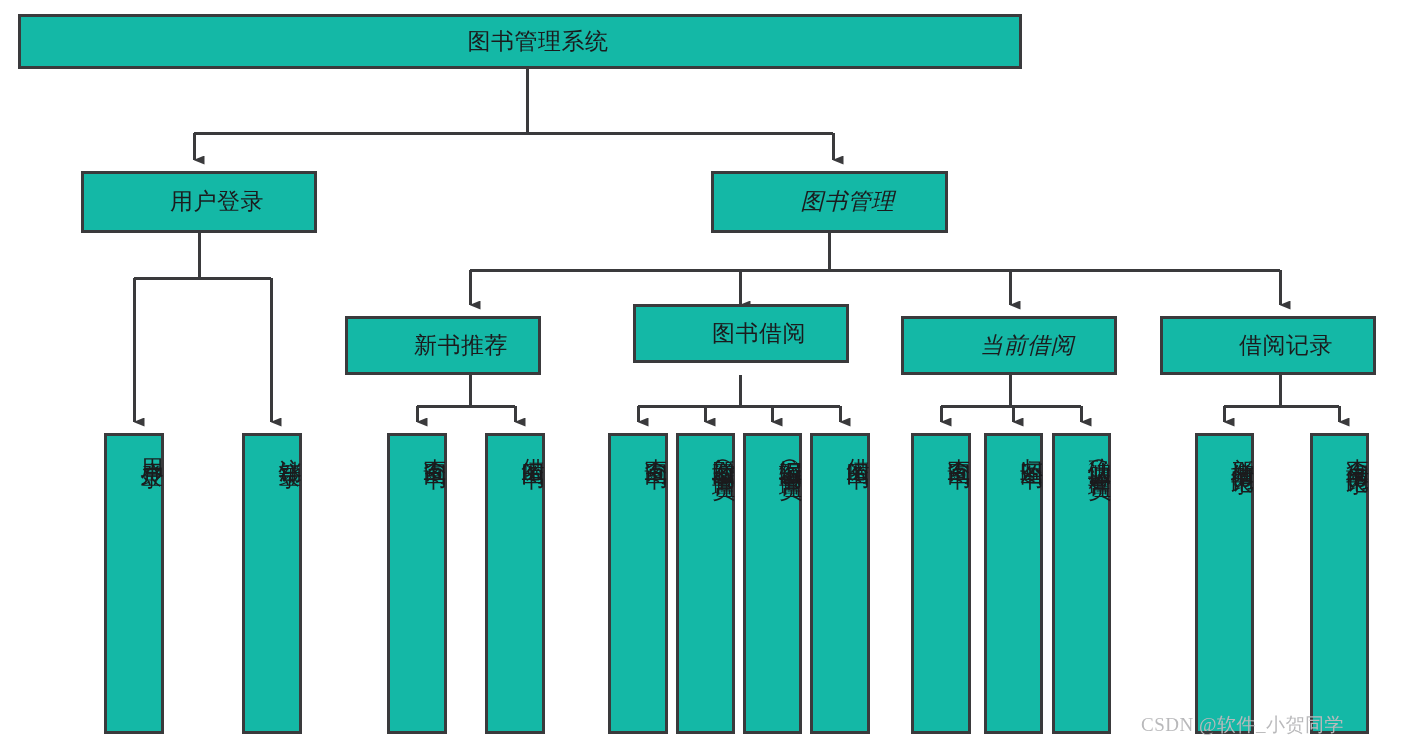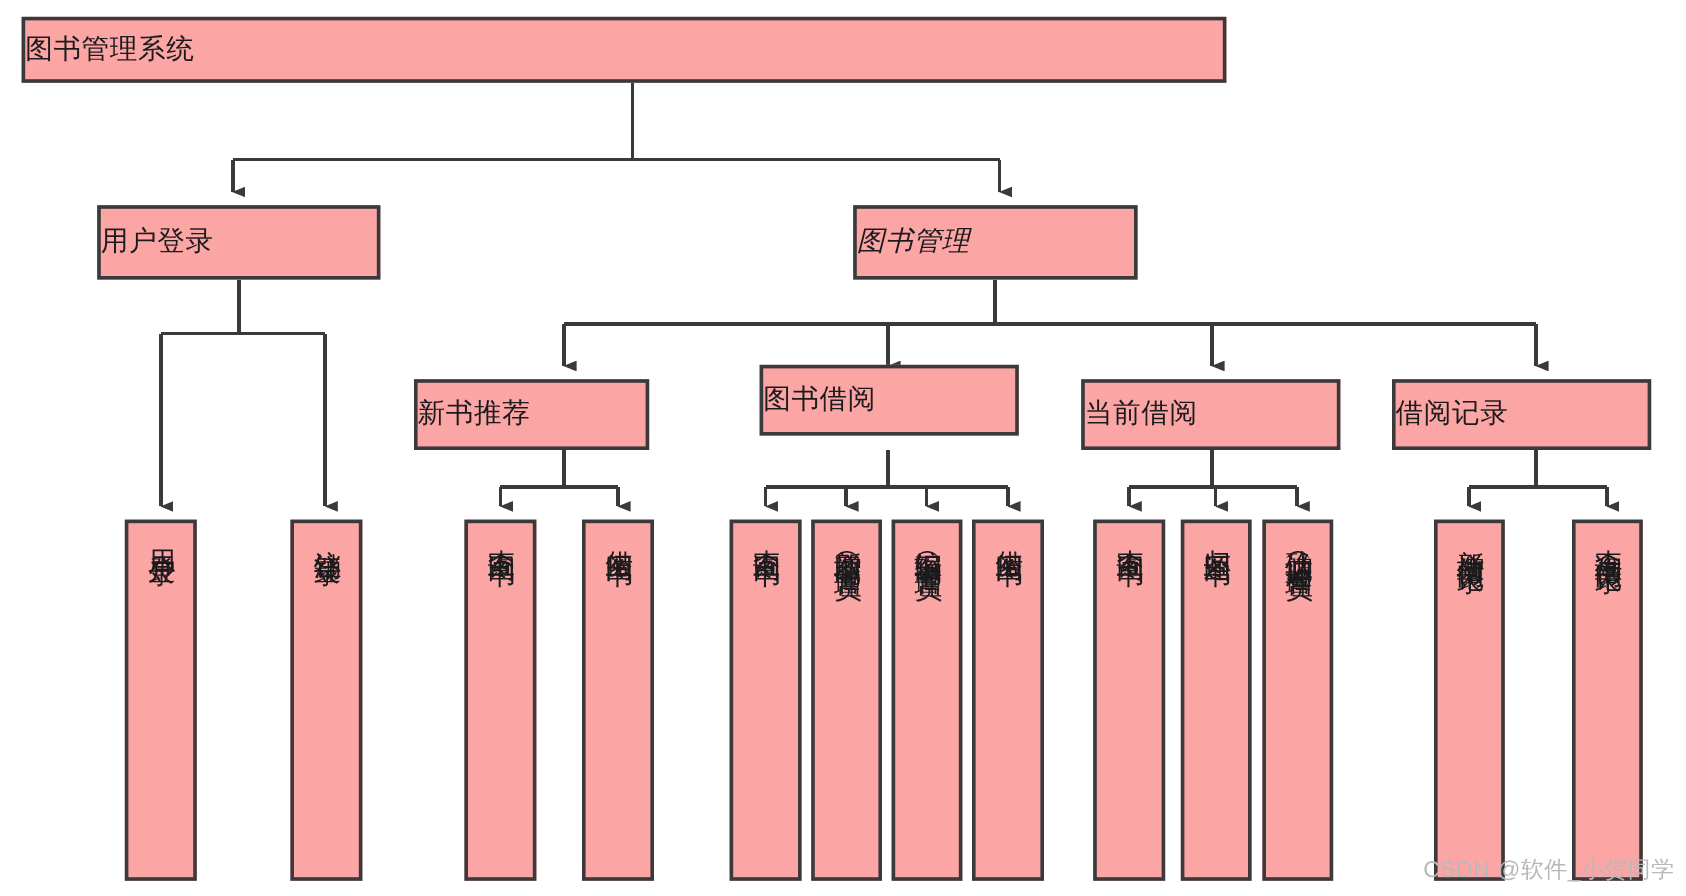--- a/index.html
+++ b/index.html
@@ -23,24 +23,26 @@
     position: absolute;
     top: 0;
     left: 0;
     width: 1405px;
     height: 747px;
   }
   .node-box {
     position: absolute;
     box-sizing: border-box;
     border: 3px solid #3a3a3c;
-    background: #fca5a5;
+    background: #14b8a6;
     display: flex;
     align-items: center;
+    justify-content: center;
     color: #1b1b1d;
+    padding-left: 36px;
   }
   .node-label {
     display: block;
     text-align: center;
     line-height: 1.18;
     color: #1b1b1d;
     letter-spacing: 0.5px;
   }
   .node-horizontal .node-label {
     writing-mode: horizontal-tb;
@@ -53,26 +55,26 @@
   .node-vertical .node-label {
     writing-mode: vertical-rl;
     text-orientation: upright;
     font-size: 23px;
     letter-spacing: 3px;
     line-height: 1.0;
     margin: 0 auto;
   }
   .watermark {
     position: absolute;
-    left: 1186px;
+    left: 1141px;
     top: 712px;
     font-size: 19px;
     color: #b9b9bb;
     white-space: nowrap;
-    font-family: Liberation Sans, sans-serif;
+    font-family: Liberation Serif, serif;
     letter-spacing: 0.5px;
   }
 </style>
 </head>
 <body>
 
 <div id="diagram-root">
 
   <svg class="layer" viewBox="0 0 1405 747">
     <defs>
@@ -134,21 +136,21 @@
   <div class="node-box node-horizontal" id="node-l2-1" style="left: 711px; top: 171px; width: 237px; height: 62px; font-style: italic;">
     <span class="node-label">图书管理</span>
   </div>
 
   <div class="node-box node-horizontal" id="node-l3-0" style="left: 345px; top: 316px; width: 196px; height: 59px;">
     <span class="node-label">新书推荐</span>
   </div>
   <div class="node-box node-horizontal" id="node-l3-1" style="left: 633px; top: 304px; width: 216px; height: 59px;">
     <span class="node-label">图书借阅</span>
   </div>
-  <div class="node-box node-horizontal" id="node-l3-2" style="left: 901px; top: 316px; width: 216px; height: 59px;">
+  <div class="node-box node-horizontal" id="node-l3-2" style="left: 901px; top: 316px; width: 216px; height: 59px; font-style: italic;">
     <span class="node-label">当前借阅</span>
   </div>
   <div class="node-box node-horizontal" id="node-l3-3" style="left: 1160px; top: 316px; width: 216px; height: 59px;">
     <span class="node-label">借阅记录</span>
   </div>
 
   <div class="node-box node-vertical" id="node-leaf-0" style="left: 104px; top: 433px; width: 60px; height: 301px;">
     <span class="node-label">用户登录</span>
   </div>
   <div class="node-box node-vertical" id="node-leaf-1" style="left: 242px; top: 433px; width: 60px; height: 301px;">

